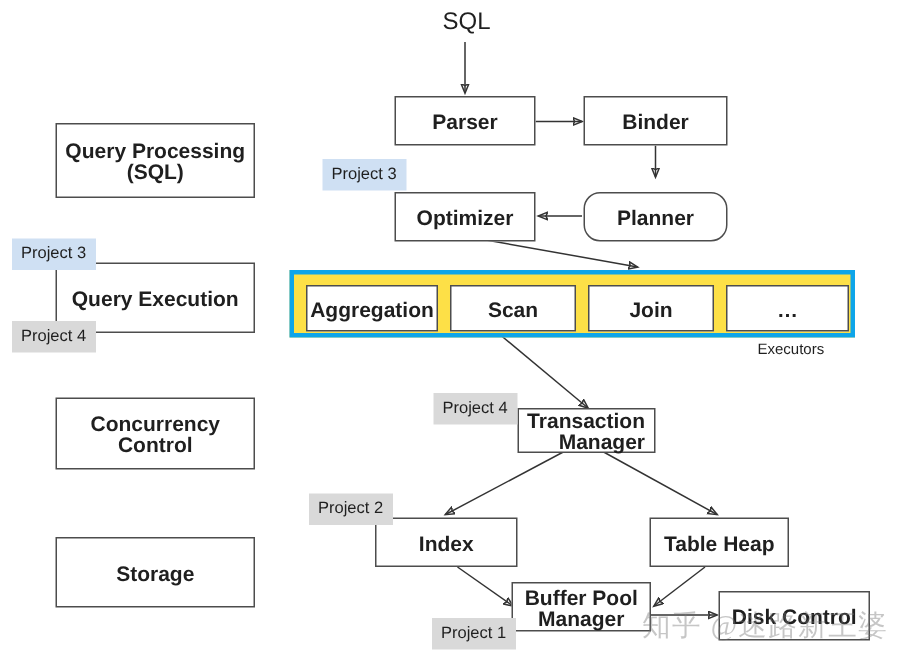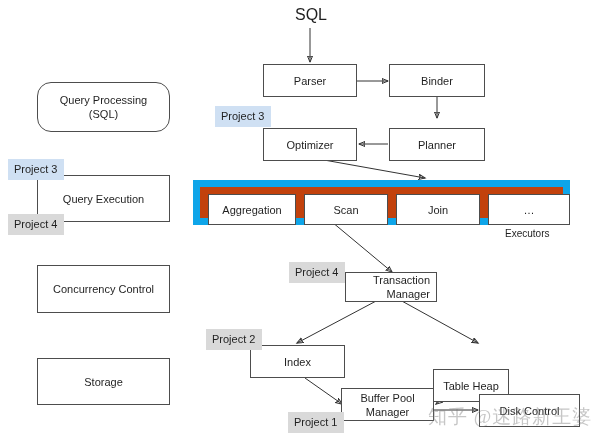--- a/index.html
+++ b/index.html
@@ -18,24 +18,25 @@
   }
   .node {
     position: absolute;
     box-sizing: border-box;
     border: 1px solid #4d4d4d;
     background: #ffffff;
     display: flex;
     align-items: center;
     justify-content: center;
     text-align: center;
-    font-size: 11px;
+    font-size: 14px;
     line-height: 14px;
     color: #1f1f1f;
     z-index: 3;
+    font-weight: bold;
   }
   .node.two-line {
     line-height: 14px;
   }
   .plainlabel {
     position: absolute;
     font-size: 16px;
     line-height: 13px;
     color: #1f1f1f;
     z-index: 4;
@@ -51,22 +52,22 @@
     z-index: 6;
     color: #1f1f1f;
   }
   .badge.blue { background: #cfe0f3; }
   .badge.gray { background: #d9d9d9; }
 
   
   #executors-group {
     position: absolute;
     box-sizing: border-box;
-    background: #c2410c;
-    border: 7px solid #0ea5e9;
+    background: #fde047;
+    border: 3px solid #0ea5e9;
     z-index: 2;
   }
   #executors-group .node {
     z-index: 3;
   }
   .exec-caption {
     position: absolute;
     font-size: 10px;
     color: #1f1f1f;
     z-index: 4;
@@ -129,21 +130,21 @@
 
     <line x1="305" y1="378" x2="342" y2="404" marker-end="url(#ah)"></line>
 
     <line x1="470" y1="378" x2="436" y2="404" marker-end="url(#ah)"></line>
 
     <line x1="434" y1="410" x2="478" y2="410" marker-end="url(#ah)"></line>
 
     <line x1="52" y1="186" x2="52" y2="214"></line>
   </svg>
 
-  <div class="node two-line" style="left:37px; top:82px; width:133px; height:50px;border-radius:14px;">
+  <div class="node two-line" style="left:37px; top:82px; width:133px; height:50px;">
     <div>
       <div>Query Processing</div>
       <div>(SQL)</div>
     </div>
   </div>
 
   <div class="node" style="left:37px; top:175px; width:133px; height:47px;">
     <span>Query Execution</span>
   </div>
 
@@ -162,21 +163,21 @@
   </div>
 
   <div class="node" style="left:389px; top:64px; width:96px; height:33px;">
     <span>Binder</span>
   </div>
 
   <div class="node" style="left:263px; top:128px; width:94px; height:33px;">
     <span>Optimizer</span>
   </div>
 
-  <div class="node" style="left:389px; top:128px; width:96px; height:33px;">
+  <div class="node" style="left:389px; top:128px; width:96px; height:33px;border-radius:11px;">
     <span>Planner</span>
   </div>
 
   <div id="executors-group" style="left:193px; top:180px; width:377px; height:45px;">
     <div class="node" style="left:8px; top:7px; width:88px; height:31px;">
       <span>Aggregation</span>
     </div>
     <div class="node" style="left:104px; top:7px; width:84px; height:31px;">
       <span>Scan</span>
     </div>
@@ -193,21 +194,21 @@
     <div style="text-align:right;">
       <div>Transaction</div>
       <div>Manager</div>
     </div>
   </div>
 
   <div class="node" style="left:250px; top:345px; width:95px; height:33px;">
     <span>Index</span>
   </div>
 
-  <div class="node" style="left:433px; top:345px; width:76px; height:33px;margin-top:24px;">
+  <div class="node" style="left:433px; top:345px; width:93px; height:33px;">
     <span>Table Heap</span>
   </div>
 
   <div class="node two-line" style="left:341px; top:388px; width:93px; height:33px;">
     <div>
       <div>Buffer Pool</div>
       <div>Manager</div>
     </div>
   </div>
 

